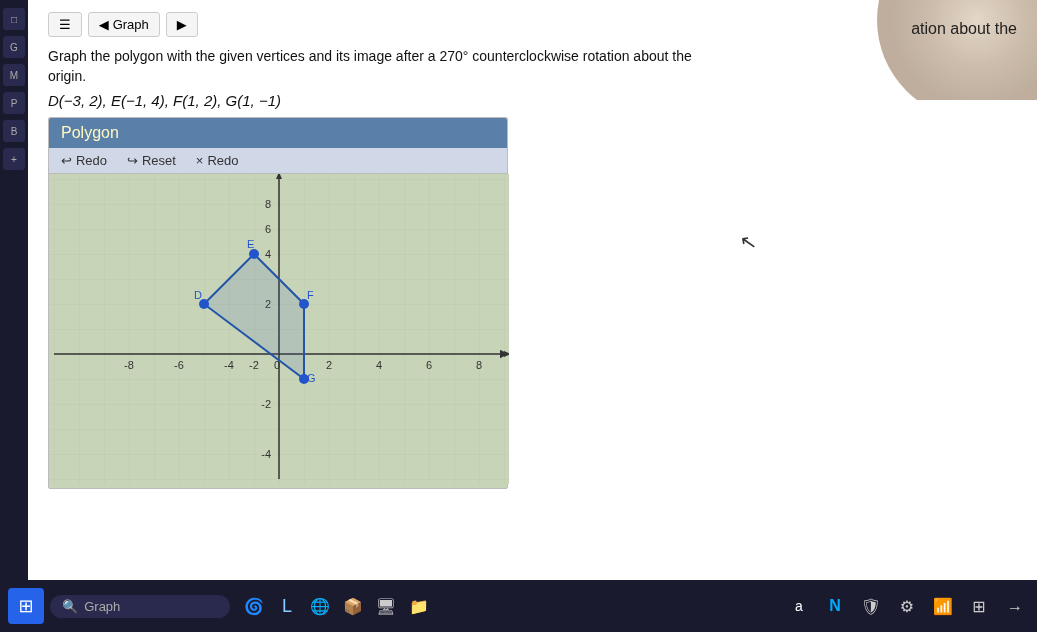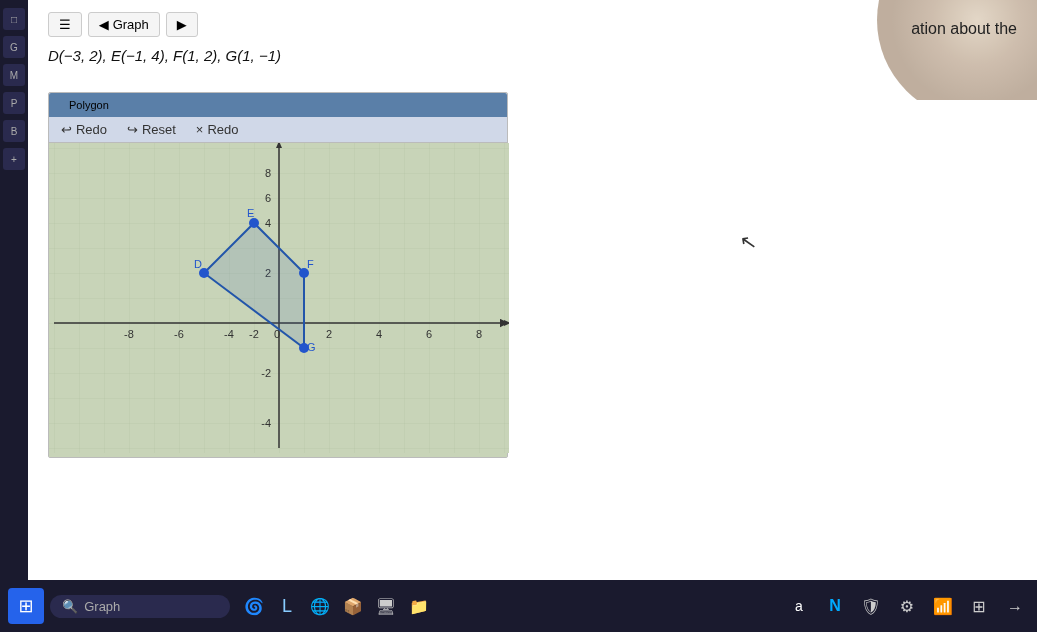--- a/index.html
+++ b/index.html
@@ -67,36 +67,36 @@
     .question-header {
       font-size: 14px;
       color: #111;
       margin-bottom: 6px;
       line-height: 1.4;
       max-width: 780px;
     }
     .question-vertices {
       font-size: 15px;
       color: #111;
-      margin-bottom: 28px;
+      margin-bottom: 8px;
       font-style: italic;
     }
 
     
     .graph-container {
       width: 460px;
       background: #e8e8e8;
       border: 1px solid #bbb;
       border-radius: 2px;
     }
     .graph-header {
       background: #5a7fa8;
-      color: #000000;
-      padding: 6px 20px;
-      font-size: 11px;
+      color: #fef9c3;
+      padding: 6px 12px;
+      font-size: 16px;
       border-radius: 2px 2px 0 0;
     }
     .graph-toolbar {
       background: #d0d8e8;
       padding: 5px 12px;
       display: flex;
       align-items: center;
       gap: 20px;
       font-size: 13px;
       color: #333;
@@ -207,20 +207,24 @@
     </button>
     <button class="toolbar-btn">
       <span>◀</span>
       <span>Graph</span>
     </button>
     <button class="toolbar-btn">
       <span>▶</span>
     </button>
   </div>
 
+  <div class="question-header">
+    <span>Graph the polygon with the given vertices and its image after a 270° counterclockwise rotation about the</span><br>
+    <span>origin.</span>
+  </div>
 
   <div class="question-vertices">
     <span>D(−3, 2), E(−1, 4), F(1, 2), G(1, −1)</span>
   </div>
 
   <div class="graph-container">
 
     <div class="graph-header">
       <span>Polygon</span>
     </div>

